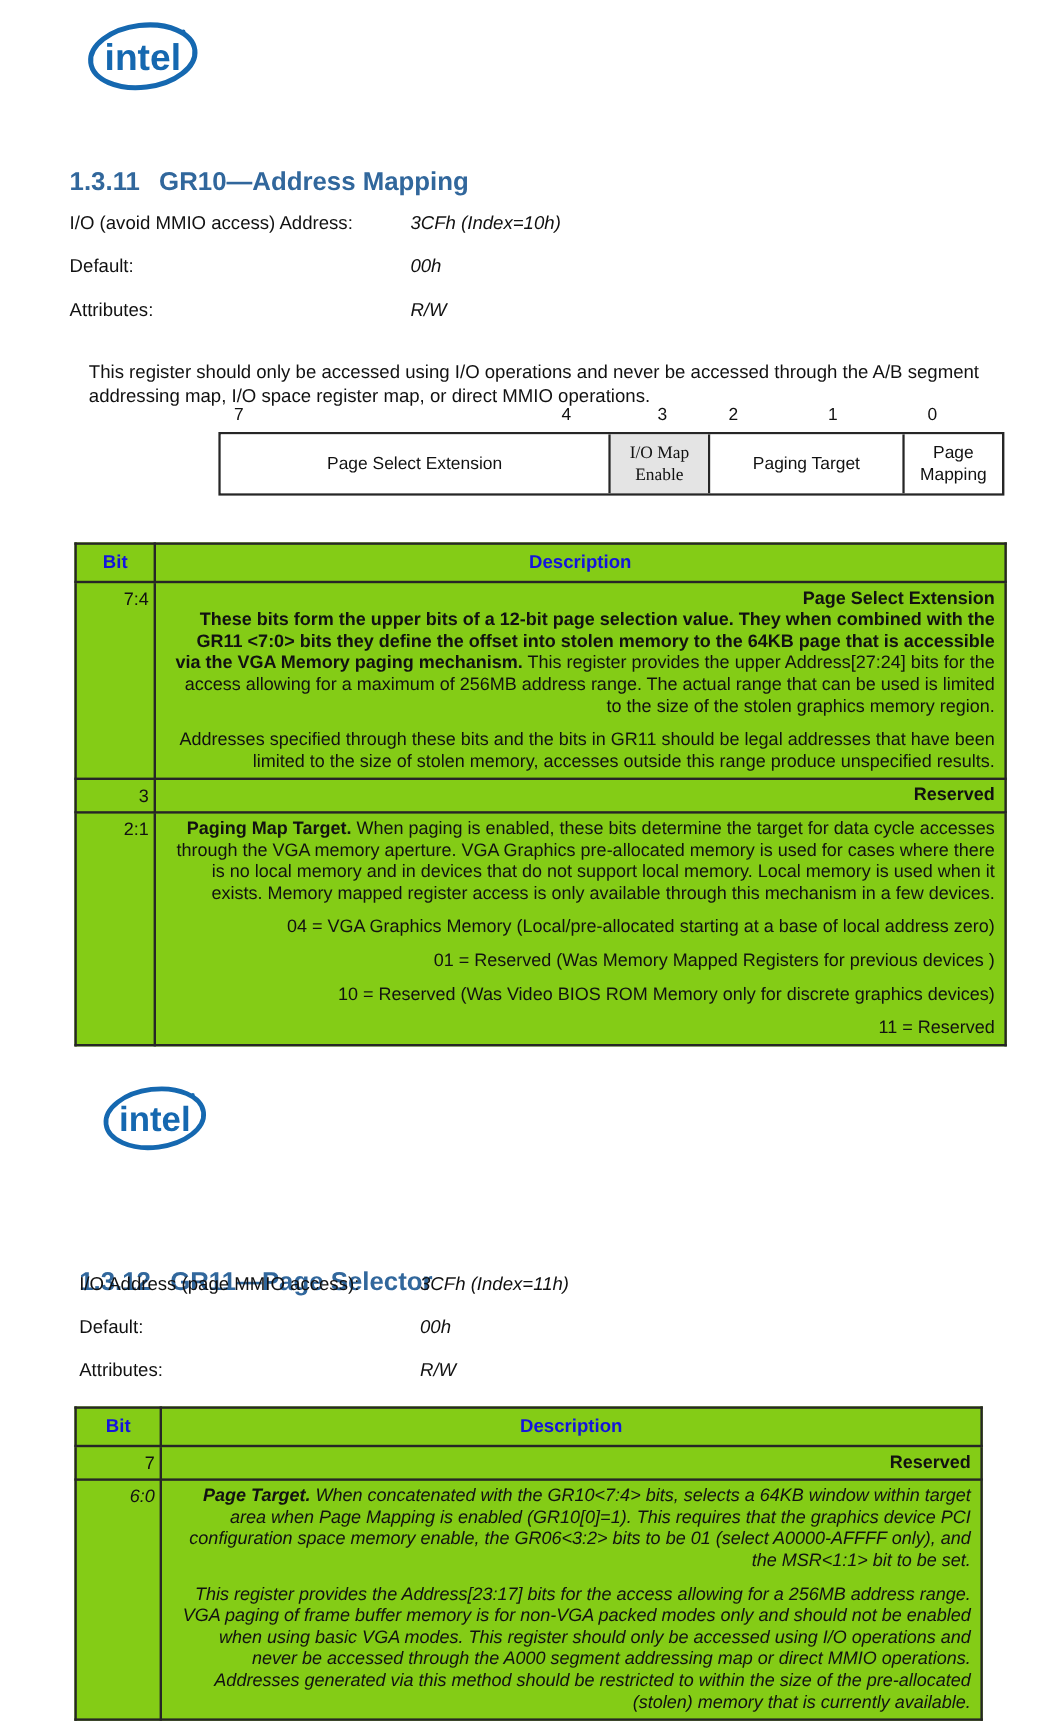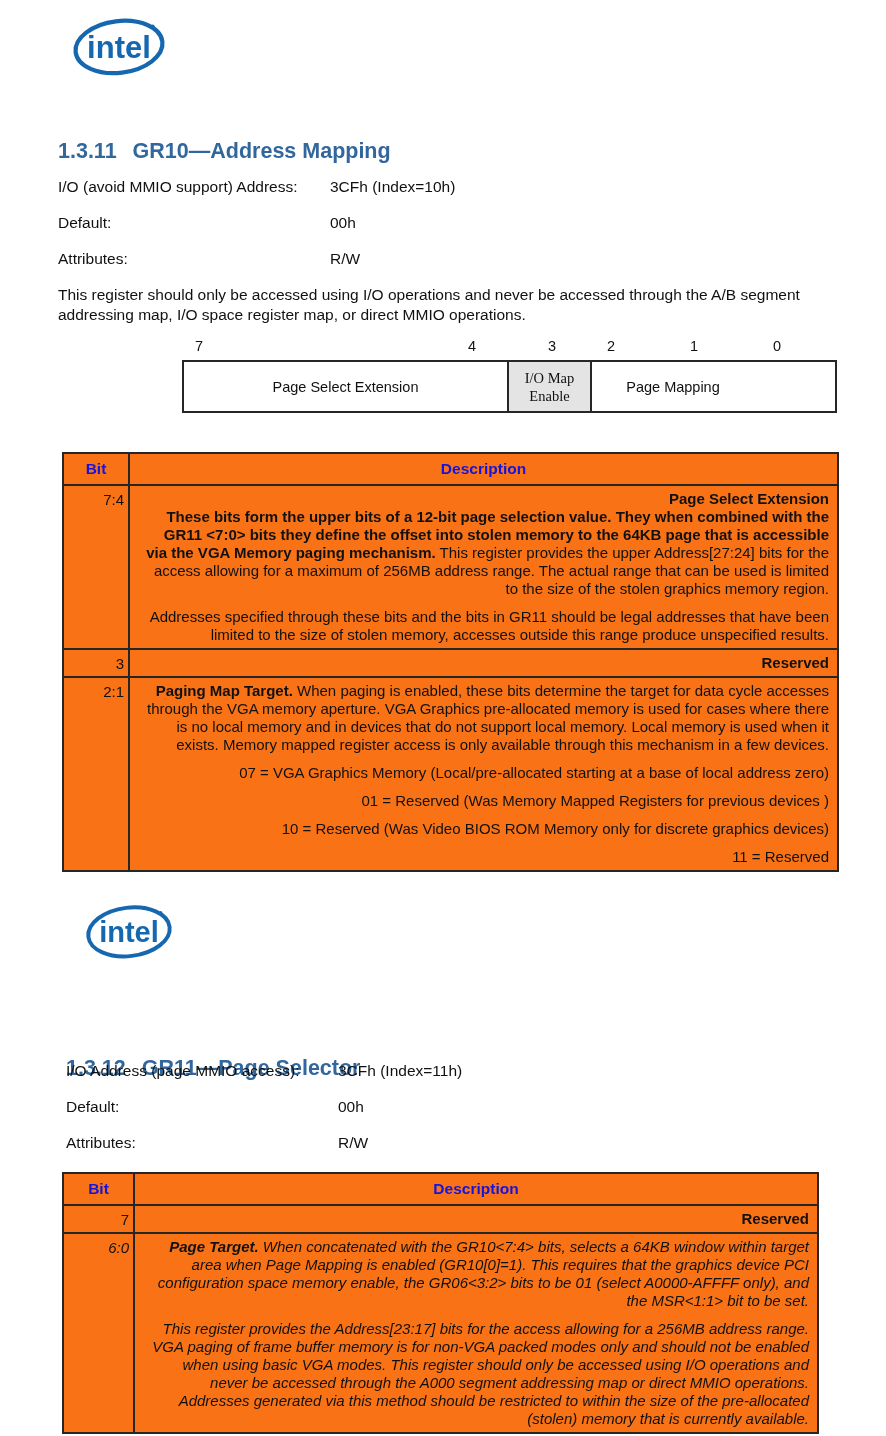--- a/index.html
+++ b/index.html
@@ -20,41 +20,41 @@
   
   .section-heading{
     position:absolute;font-weight:bold;font-size:21.5px;color:var(--heading-color);
     white-space:nowrap;
     text-align:center;
   }
   .section-heading .h-num{margin-right:16px;}
   
   .info-block{position:absolute;width:720px;}
   .info-row{position:absolute;left:0;font-size:15.5px;white-space:nowrap;}
-  .info-value{position:absolute;left:272px;}
+  .info-value{position:absolute;left:284px;font-style:italic;}
   
   .note{
-    position:absolute;font-size:15.5px;line-height:20px;margin:0;
+    position:absolute;font-size:15.5px;line-height:20px;margin:16px;
   }
   
   #bitfield{position:absolute;left:182px;top:338px;width:655px;}
   #bitfield-ticks{position:relative;height:22px;font-size:14.5px;}
   #bitfield-ticks .tick{position:absolute;top:0;}
   #bitfield-cells{
     display:grid;box-sizing:border-box;border:2px solid var(--line);height:53px;
   }
   .bf-cell{
     display:flex;align-items:center;justify-content:center;text-align:center;
     font-size:14.5px;line-height:18px;background:#fff;box-sizing:border-box;padding:0 4px;
   }
   .bf-cell.sep{border-right:2px solid var(--line);}
   .bf-cell.shaded{background:var(--shade);font-family:Liberation Serif, serif;}
   
   table.bit-table{
-    position:absolute;border-collapse:collapse;table-layout:fixed;background:#f97316;
+    position:absolute;border-collapse:collapse;table-layout:fixed;background:#84cc16;
   }
   .bit-table th,.bit-table td{
     border:2px solid var(--line);vertical-align:top;font-size:15px;text-align:right;
   }
   .bit-table thead tr{height:32px;}
   .bit-table th{
     text-align:center;vertical-align:middle;font-weight:bold;color:var(--table-header-color);
     font-size:15.5px;
   }
   .bit-cell{padding:5px 4px 0 8px;}
@@ -78,39 +78,40 @@
   <ellipse cx="50" cy="34" rx="46.5" ry="27.5" fill="none" stroke="#1568b0" stroke-width="4.5" transform="rotate(-7 50 34)"></ellipse>
   <text x="50" y="46" text-anchor="middle" font-size="33" font-weight="bold" fill="#1568b0" font-family="Liberation Sans, DejaVu Sans, sans-serif">intel</text>
   <circle cx="86" cy="12" r="1.8" fill="#1568b0"></circle>
 </svg>
 
 <div class="section-heading" id="heading-gr10" style="left:58px;top:139px">
   <span class="h-num">1.3.11</span><span>GR10—Address Mapping</span>
 </div>
 
 <div class="info-block" id="info-gr10" style="left:58px;top:178px;height:120px">
-    <div class="info-row" style="top: 0px;"><span class="info-label">I/O (avoid MMIO support) Address:</span><span class="info-value">3CFh (Index=10h)</span></div>
+    <div class="info-row" style="top: 0px;"><span class="info-label">I/O (avoid MMIO access) Address:</span><span class="info-value">3CFh (Index=10h)</span></div>
     <div class="info-row" style="top: 36px;"><span class="info-label">Default:</span><span class="info-value">00h</span></div>
     <div class="info-row" style="top: 72px;"><span class="info-label">Attributes:</span><span class="info-value">R/W</span></div>
   </div>
 
 <p class="note" id="note-gr10" style="left:58px;top:285px;width:757px">This register should only be accessed using I/O operations and never be accessed through the A/B segment addressing map, I/O space register map, or direct MMIO operations.</p>
 
 <div id="bitfield">
   <div id="bitfield-ticks">
       <span class="tick" style="left: 13px;">7</span>
       <span class="tick" style="left: 286px;">4</span>
       <span class="tick" style="left: 366px;">3</span>
       <span class="tick" style="left: 425px;">2</span>
       <span class="tick" style="left: 508px;">1</span>
       <span class="tick" style="left: 591px;">0</span>
     </div>
   <div id="bitfield-cells" style="grid-template-columns: 325px 83px 162px 81px;">
       <div class="bf-cell sep">Page Select Extension</div>
       <div class="bf-cell shaded sep">I/O Map Enable</div>
+      <div class="bf-cell sep">Paging Target</div>
       <div class="bf-cell">Page Mapping</div>
     </div>
 </div>
 
 <table class="bit-table" id="table-gr10">
   <colgroup>
       <col class="col-bit-1">
       <col>
     </colgroup>
   <thead>
@@ -131,21 +132,21 @@
       <tr>
         <td class="bit-cell">3</td>
         <td class="desc-cell">
           <p class="tight"><b>Reserved</b></p>
         </td>
       </tr>
       <tr>
         <td class="bit-cell">2:1</td>
         <td class="desc-cell">
           <p class="tight"><b>Paging Map Target.</b><span> When paging is enabled, these bits determine the target for data cycle accesses through the VGA memory aperture.  VGA Graphics pre-allocated memory is used for cases where there is no local memory and in devices that do not support local memory.  Local memory is used when it exists.  Memory mapped register access is only available through this mechanism in a few devices.</span></p>
-          <p><span>07 = VGA Graphics Memory (Local/pre-allocated starting at a base of local address zero)</span></p>
+          <p><span>04 = VGA Graphics Memory (Local/pre-allocated starting at a base of local address zero)</span></p>
           <p><span>01 = Reserved (Was Memory Mapped Registers for previous devices )</span></p>
           <p><span>10 = Reserved (Was Video BIOS ROM Memory only for discrete graphics devices)</span></p>
           <p><span>11 = Reserved</span></p>
         </td>
       </tr>
     </tbody>
 </table>
 
 <svg class="logo" id="logo-gr11" style="left:85px;top:901px" width="88" height="60" viewBox="0 0 100 66">
   <ellipse cx="50" cy="34" rx="46.5" ry="27.5" fill="none" stroke="#1568b0" stroke-width="4.5" transform="rotate(-7 50 34)"></ellipse>

